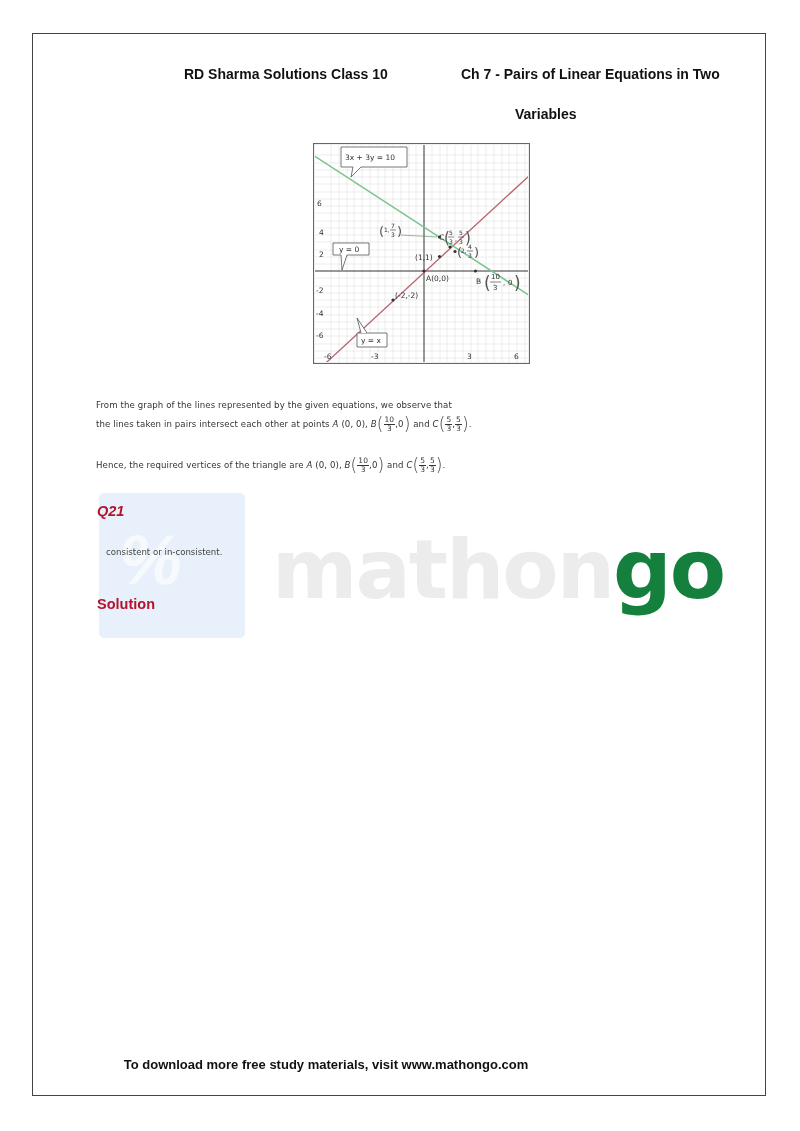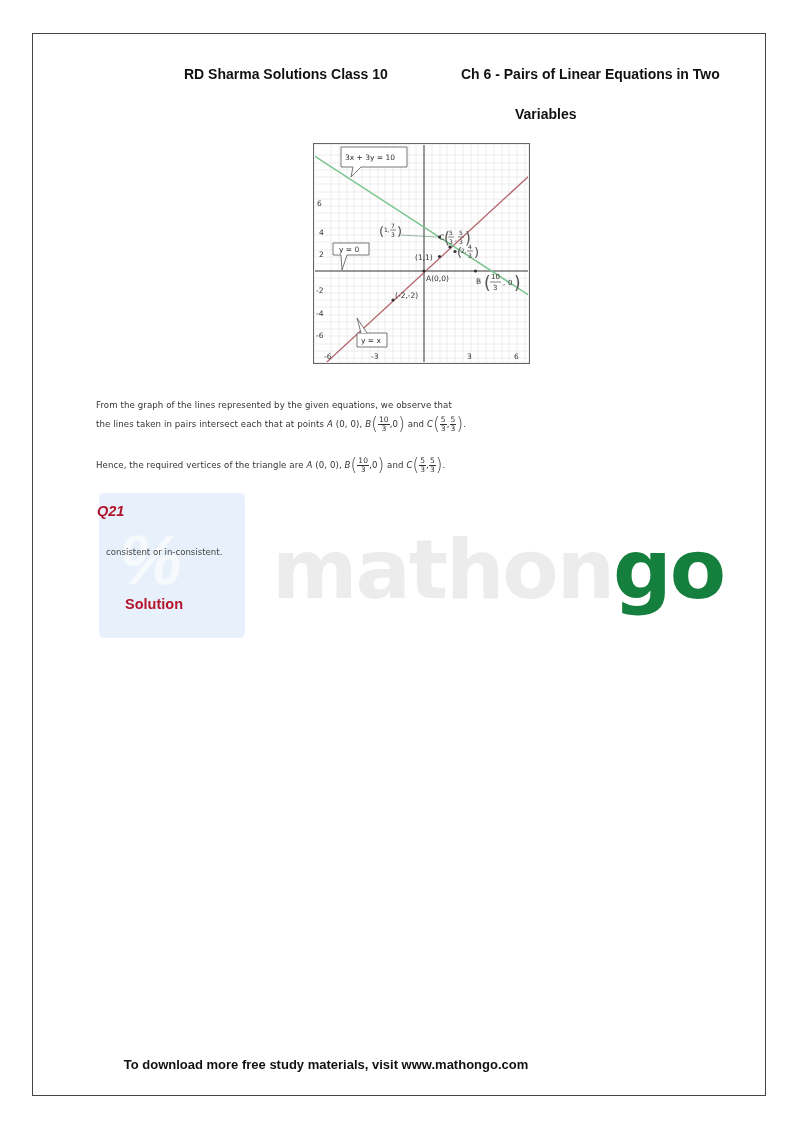--- a/index.html
+++ b/index.html
@@ -14,32 +14,32 @@
   .frac { display:inline-block; vertical-align:middle; text-align:center; font-size:7.5px; line-height:8px; }
   .frac .num { display:block; border-bottom:0.8px solid #333; padding:0 1px; }
   .frac .den { display:block; padding:0 1px; }
   .paren { font-size:17px; vertical-align:middle; font-weight:lighter; color:#444; }
   .it { font-style:italic; }
   .watermark-box { position:absolute; left:99px; top:493px; width:146px; height:145px; background:#e8f1fb; border-radius:5px; }
   .watermark-pct { position:absolute; left:120px; top:520px; font-size:70px; font-weight:bold; color:#f7fafd; font-family:"Liberation Sans", sans-serif; transform:skewX(-8deg); letter-spacing:-4px; }
   .watermark-word { position:absolute; left:272px; top:525px; font-size:82px; font-weight:bold; color:#ececec; font-family:"DejaVu Sans", sans-serif; letter-spacing:-2px; line-height:90px; }
   .watermark-word .go { color:#15803d; }
   .q-label { position:absolute; left:97px; top:503px; font-size:14.5px; font-weight:bold; color:#b3132b;font-style:italic; }
-  .sol-label { position:absolute; left:97px; top:596px; font-size:14.5px; font-weight:bold; color:#b3132b;margin-left:28px; }
+  .sol-label { position:absolute; left:97px; top:596px; font-size:14.5px; font-weight:bold; color:#b3132b; }
   .q-text { position:absolute; left:106px; top:545px; font-family:"DejaVu Sans", sans-serif; font-size:8.6px; color:#444; line-height:14px; }
   .footer { position:absolute; left:0; width:652px; top:1057px; text-align:center; font-weight:bold; font-size:13px; color:#111; }
 </style>
 </head>
 <body>
 
 <div class="page-border"></div>
 
 <div class="hdr hdr-left">RD Sharma Solutions Class 10</div>
 <div class="hdr hdr-right">
-  <span>Ch 6 - Pairs of Linear Equations in Two</span>
+  <span>Ch 7 - Pairs of Linear Equations in Two</span>
   <span class="l2">Variables</span>
 </div>
 
 <svg class="graph" viewBox="0 0 217 221" width="217" height="221">
   <defs>
     <clipPath id="plotclip">
         <rect x="2" y="2" width="213" height="217"></rect>
       </clipPath>
   </defs>
   <rect x="0.5" y="0.5" width="216" height="220" fill="#ffffff" stroke="#666" stroke-width="1.2"></rect>
@@ -187,21 +187,21 @@
     <line x1="177" y1="139" x2="188" y2="139" stroke="#333" stroke-width="0.6"></line>
     <text x="180" y="147" font-size="7">3</text>
     <text x="190" y="142" font-size="7">,</text>
     <text x="195" y="142" font-size="7">0</text>
     <text x="201" y="146" font-size="17" fill="#555">)</text>
   </g>
 </svg>
 
 <div class="body-text" style="left:96px; top:400px;">From the graph of the lines represented by the given equations, we observe that</div>
 <div class="body-text" style="left:96px; top:414px; white-space:nowrap;">
-  <span>the lines taken in pairs intersect each that at points</span>
+  <span>the lines taken in pairs intersect each other at points</span>
   <span class="it">A</span>
   <span>(0, 0),</span>
   <span class="it">B</span><span class="paren">(</span><span class="frac"><span class="num">10</span><span class="den">3</span></span><span>,0</span><span class="paren">)</span>
   <span>and</span>
   <span class="it">C</span><span class="paren">(</span><span class="frac"><span class="num">5</span><span class="den">3</span></span>,<span class="frac"><span class="num">5</span><span class="den">3</span></span><span class="paren">)</span><span>.</span>
 </div>
 
 <div class="body-text" style="left:96px; top:455px; white-space:nowrap;">
   <span>Hence, the required vertices of the triangle are</span>
   <span class="it">A</span>

